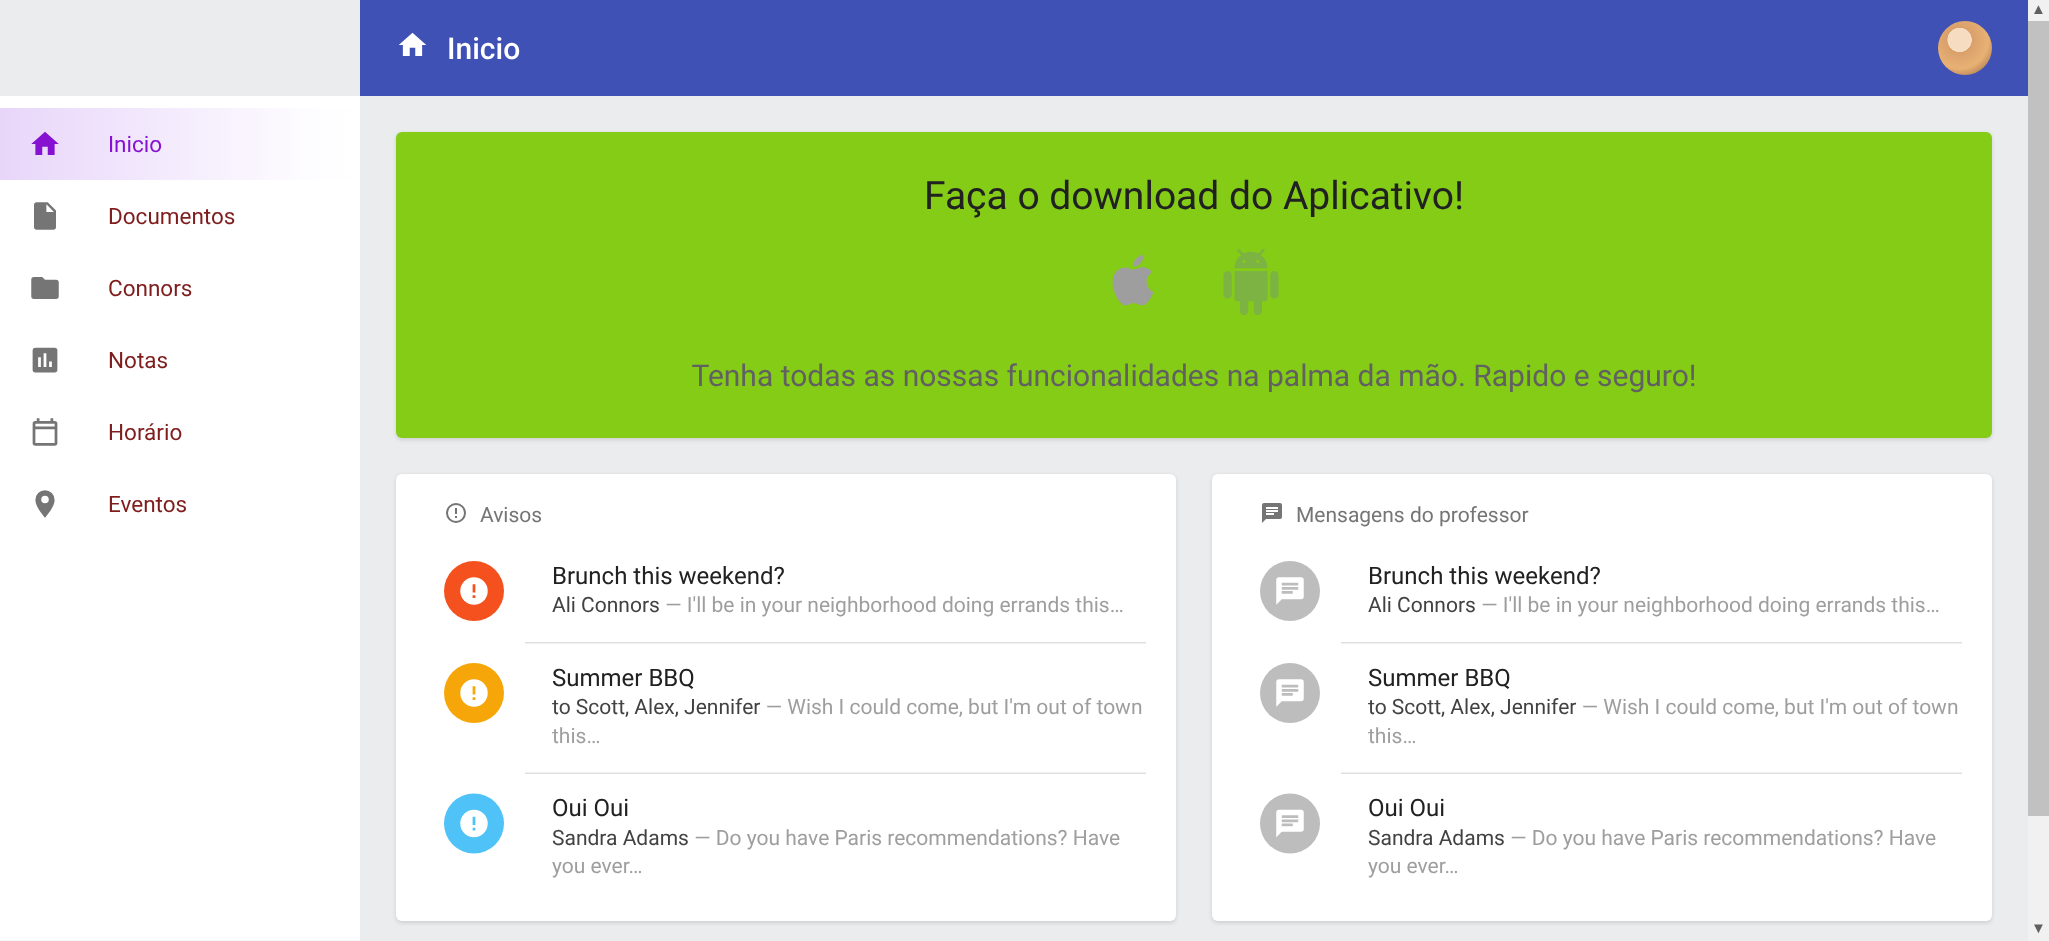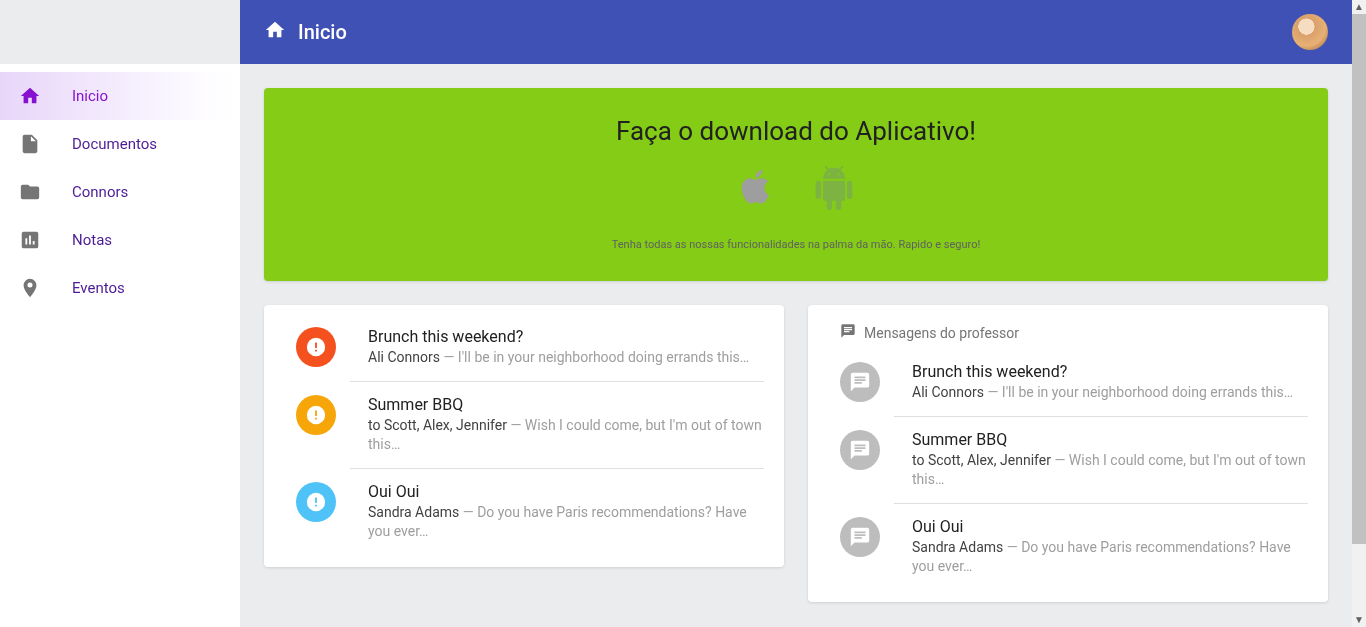--- a/index.html
+++ b/index.html
@@ -14,35 +14,35 @@
 .logo { background:linear-gradient(90deg,#7611ea,#e91e63,#ff5bb5); color:#fff; font-weight:900; font-size:32px; letter-spacing:4px; padding:2px 10px 2px 14px; font-family: Arial Black, Arial, sans-serif; }
 
 .header { margin-left:240px; height:64px; background:#3f51b5; color:#fff; display:flex; align-items:center; padding:0 24px; }
 .header .title-wrap { display:flex; align-items:center; }
 .header .title-wrap svg { fill:#fff; width:22px; height:22px; margin-right:12px; }
 .header .title { font-size:20px; font-weight:500; }
 .header .spacer { flex:1; }
 .avatar { width:36px; height:36px; border-radius:50%; background: radial-gradient(circle at 40% 35%, #f6dcc1 0%, #f6dcc1 25%, #d9a06b 26%, #e8b174 60%, #8a5c3a 100%); }
 
 .sidebar { width:240px; float:left; clear:left; background:#fff; min-height:563px; padding-top:8px;}
-.nav-item { display:flex; align-items:center; height:48px; padding-left:18px; color:#4c1d95; cursor:pointer;}
+.nav-item { display:flex; align-items:center; height:48px; padding-left:18px; color:#7f1d1d; cursor:pointer;}
 .nav-item.active { background: linear-gradient(90deg, #e8d6fa 0%, #fdfcff 85%, #fff 100%); color:#8611d0; }
 .nav-item .ico { width:24px; height:24px; display:flex; align-items:center; justify-content:center; }
 .nav-item .ico svg { width:22px; height:22px; fill:#757575; }
 .nav-item.active .ico svg { fill:#8611d0; }
 .nav-item .lbl { margin-left:30px; font-size:15px; }
 
 .main { margin-left:240px; padding:24px; }
 .card { background:#84cc16; border-radius:4px; box-shadow:0 1px 3px rgba(0,0,0,.12); }
 .download { text-align:center; padding:28px 20px 30px; margin-bottom:24px; }
 .download h2 { font-weight:400; font-size:26px; color:#212121; margin-bottom:18px; }
 .download .icons { display:flex; justify-content:center; gap:36px; margin:14px 0 22px; }
 .download .apple svg { width:40px; height:46px; fill:#9e9e9e; }
 .download .android svg { width:44px; height:48px; fill:#7cb342; }
-.download p { color:#616161; font-size:11px; }
+.download p { color:#616161; font-size:20px; }
 
 .grid { display:flex; gap:24px; }
 .col { flex:1; }
 .panel { background:#fff; border-radius:4px; box-shadow:0 1px 3px rgba(0,0,0,.12); padding:8px 0 12px; }
 .panel-head { display:flex; align-items:center; padding:10px 20px 6px 32px; color:#757575; font-size:14px;}
 .panel-head svg { width:16px; height:16px; fill:#757575; margin-right:8px; }
 .list-item { display:flex; padding:14px 20px 14px 32px; }
 .list-item + .list-item { position:relative; }
 .list-item + .list-item:before { content:""; position:absolute; left:86px; right:20px; top:0; height:1px; background:#e0e0e0; }
 .li-avatar { width:40px; height:40px; border-radius:50%; display:flex; align-items:center; justify-content:center; flex-shrink:0; }
@@ -103,20 +103,28 @@
         <span class="ico">
           <svg viewBox="0 0 24 24">
             <path d="M19 3H5a2 2 0 0 0-2 2v14a2 2 0 0 0 2 2h14a2 2 0 0 0 2-2V5a2 2 0 0 0-2-2zM9 17H7v-7h2v7zm4 0h-2V7h2v10zm4 0h-2v-4h2v4z"></path>
           </svg>
         </span>
         <span class="lbl">Notas</span>
       </div>
       <div class="nav-item">
         <span class="ico">
           <svg viewBox="0 0 24 24">
+            <path d="M19 4h-1V2h-2v2H8V2H6v2H5a2 2 0 0 0-2 2v14a2 2 0 0 0 2 2h14a2 2 0 0 0 2-2V6a2 2 0 0 0-2-2zm0 16H5V10h14v10zM5 8V6h14v2H5z"></path>
+          </svg>
+        </span>
+        <span class="lbl">Horário</span>
+      </div>
+      <div class="nav-item">
+        <span class="ico">
+          <svg viewBox="0 0 24 24">
             <path d="M12 2a7 7 0 0 0-7 7c0 5.25 7 13 7 13s7-7.75 7-13a7 7 0 0 0-7-7zm0 9.5A2.5 2.5 0 1 1 12 6a2.5 2.5 0 0 1 0 5.5z"></path>
           </svg>
         </span>
         <span class="lbl">Eventos</span>
       </div>
     </div>
 
   <div class="main">
     <div class="card download">
       <h2>Faça o download do Aplicativo!</h2>
@@ -131,20 +139,26 @@
               <path d="M6 18c0 .55.45 1 1 1h1v3.5c0 .83.67 1.5 1.5 1.5s1.5-.67 1.5-1.5V19h2v3.5c0 .83.67 1.5 1.5 1.5s1.5-.67 1.5-1.5V19h1c.55 0 1-.45 1-1V8H6v10zM3.5 8C2.67 8 2 8.67 2 9.5v7c0 .83.67 1.5 1.5 1.5S5 17.33 5 16.5v-7C5 8.67 4.33 8 3.5 8zm17 0c-.83 0-1.5.67-1.5 1.5v7c0 .83.67 1.5 1.5 1.5s1.5-.67 1.5-1.5v-7c0-.83-.67-1.5-1.5-1.5zm-4.97-5.84l1.3-1.3c.2-.2.2-.51 0-.71-.2-.2-.51-.2-.71 0l-1.48 1.48C13.85 1.23 12.95 1 12 1c-.96 0-1.86.23-2.66.63L7.85.15c-.2-.2-.51-.2-.71 0-.2.2-.2.51 0 .71l1.31 1.31C6.97 3.26 6 5.01 6 7h12c0-1.99-.97-3.75-2.47-4.84zM10 5H9V4h1v1zm5 0h-1V4h1v1z"></path>
             </svg>
         </span>
       </div>
       <p>Tenha todas as nossas funcionalidades na palma da mão. Rapido e seguro!</p>
     </div>
 
     <div class="grid">
       <div class="col">
         <div class="panel">
+          <div class="panel-head">
+            <span><svg viewBox="0 0 24 24">
+                  <path d="M11 7h2v6h-2zm0 8h2v2h-2zM12 2a10 10 0 1 0 .001 20.001A10 10 0 0 0 12 2zm0 18a8 8 0 1 1 0-16 8 8 0 0 1 0 16z"></path>
+                </svg></span>
+            <span>Avisos</span>
+          </div>
           <div id="avisos-list">
               <div class="list-item">
                 <div class="li-avatar " style="background:#f4511e">
                   <svg viewBox="0 0 24 24">
                     <path d="M11 7h2v6h-2zm0 8h2v2h-2zM12 2a10 10 0 1 0 .001 20.001A10 10 0 0 0 12 2z" fill="#fff"></path>
                   </svg>
                 </div>
                 <div class="li-body">
                   <div class="li-title">Brunch this weekend?</div>
                   <div class="li-sub"><span class="sender">Ali Connors</span> <span class="dash">—</span> <span class="msg">I'll be in your neighborhood doing errands this…</span></div>

